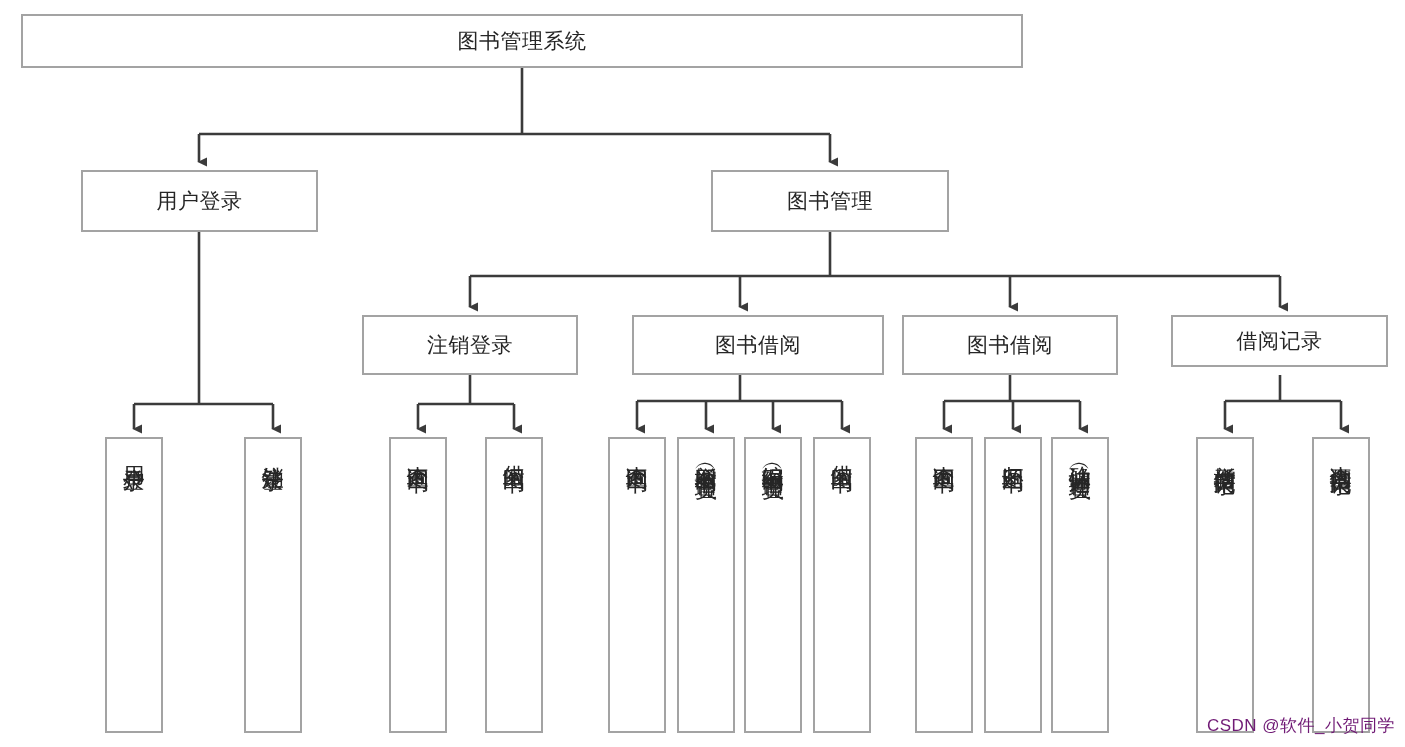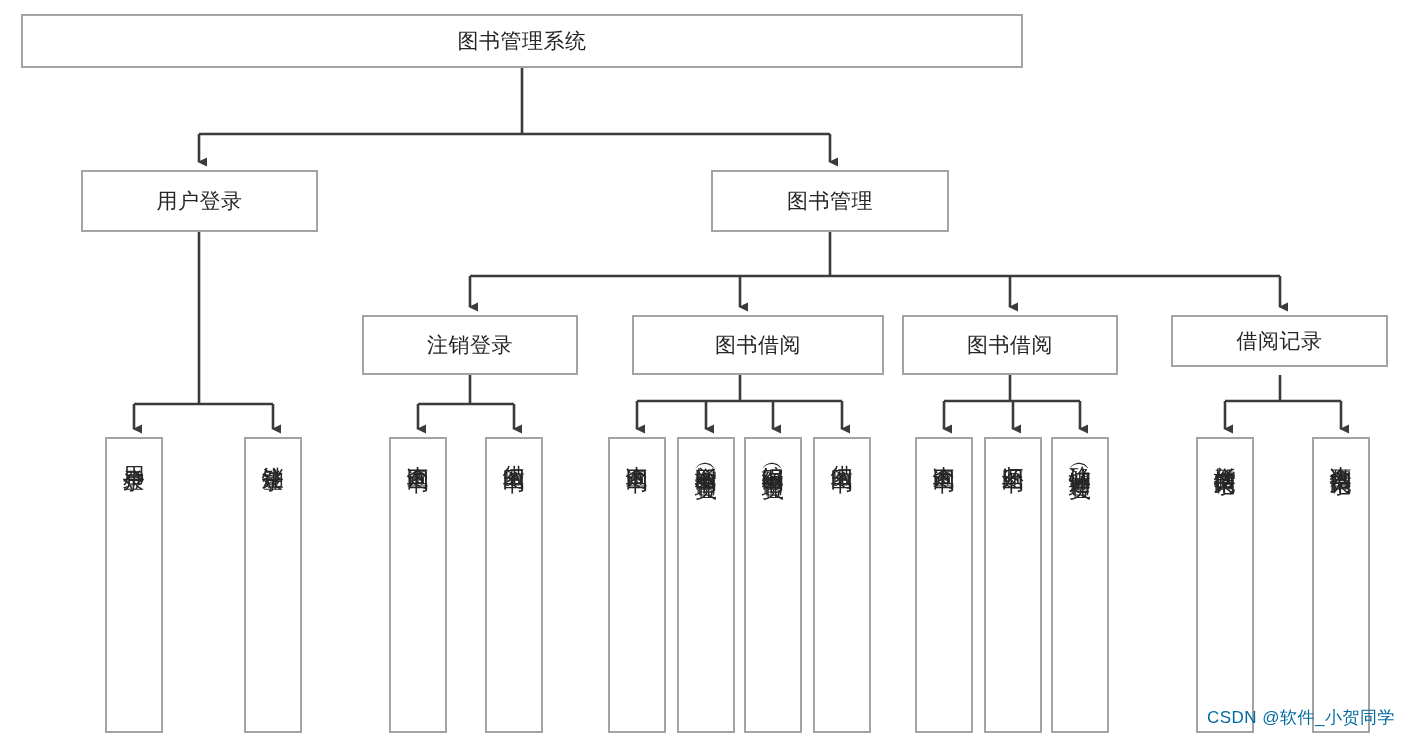--- a/index.html
+++ b/index.html
@@ -53,23 +53,23 @@
     text-orientation: upright;
     font-size: 22px;
     line-height: 1.06;
     letter-spacing: 2px;
     white-space: nowrap;
     margin: 0 auto;
   }
   .watermark {
     position: absolute;
     right: 10px;
-    bottom: 18px;
+    bottom: 10px;
     font-size: 17px;
-    color: #0369a1;
+    color: #701a75;
     letter-spacing: 0.5px;
     z-index: 5;
     white-space: nowrap;
     font-family: "Liberation Sans", "DejaVu Sans", sans-serif;
   }
 </style>
 </head>
 <body>
 
 <div id="canvas">

